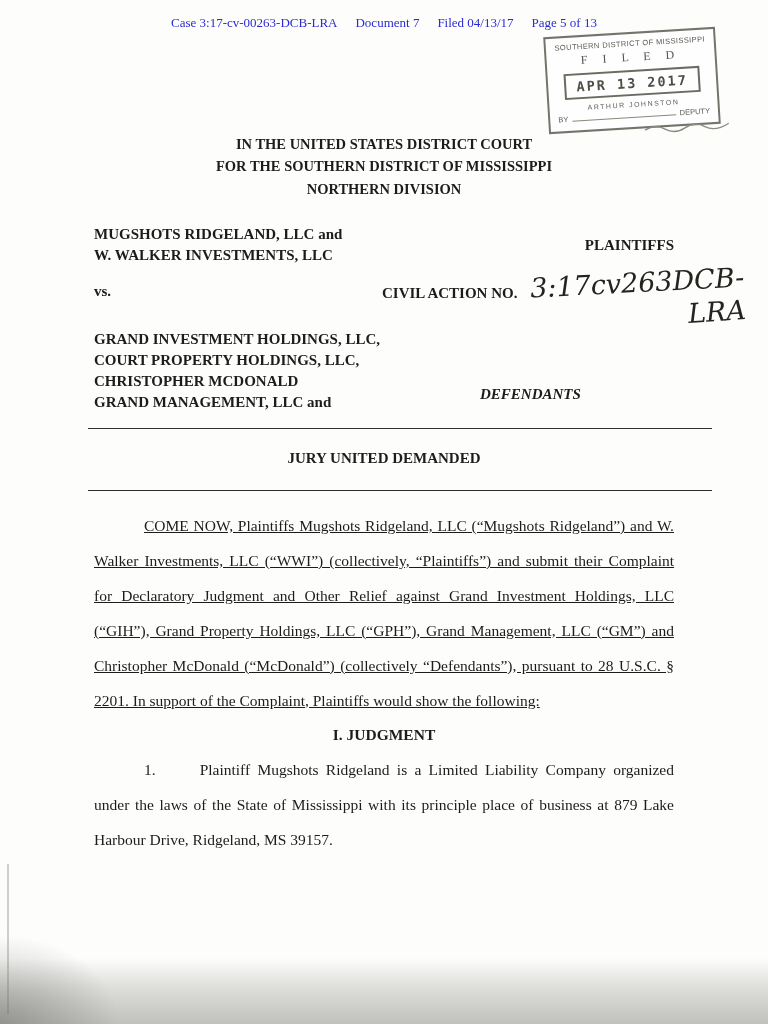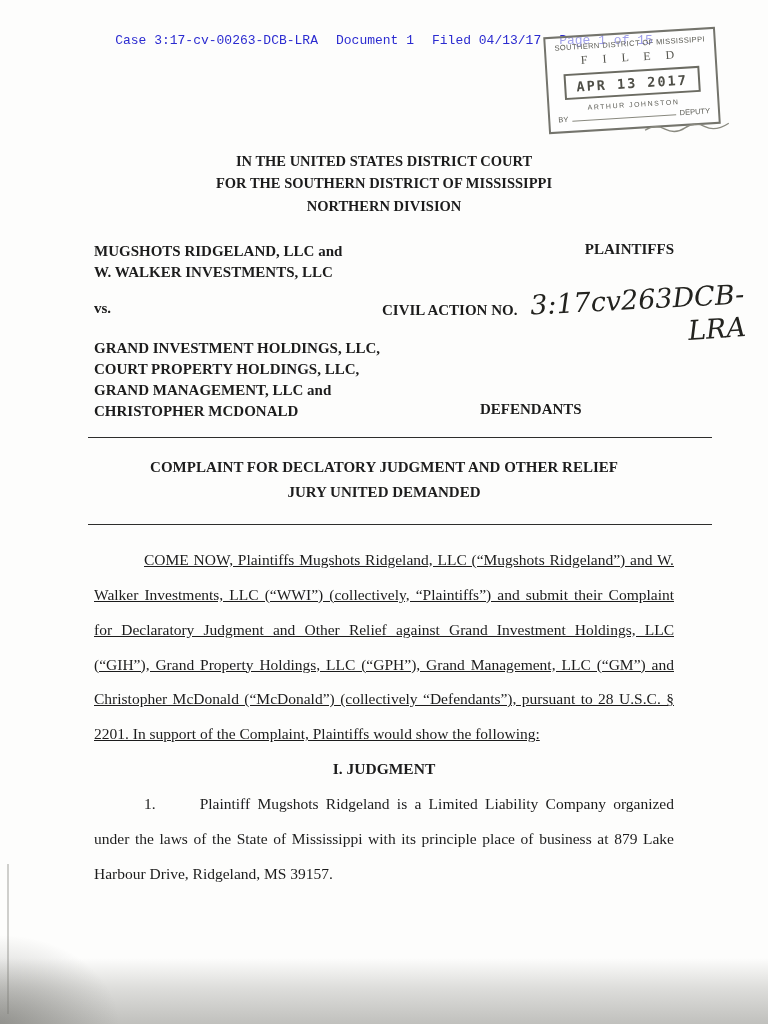--- a/index.html
+++ b/index.html
@@ -11,25 +11,25 @@
     width: 768px;
     height: 1024px;
     background: #fdfdfc;
     overflow: hidden;
     font-family: "Liberation Serif", serif;
     color: #1c1c1c;
   }
 
   
   .pacer-header {
-    padding-top: 33px;
+    padding-top: 15px;
     display: flex;
     justify-content: center;
     gap: 18px;
-    font-family: Liberation Mono, monospace;
+    font-family: Liberation Serif, serif;
     font-size: 13px;
     color: #2b2bd0;
     white-space: nowrap;
   }
 
   
   .stamp {
     position: absolute;
     top: 32px;
     right: 50px;
@@ -69,36 +69,36 @@
     line-height: 1.55;
   }
 
   
   .caption {
     margin: 24px 94px 0 94px;
     font-weight: bold;
     font-size: 15px;
     position: relative;
   }
-  .plaintiff-row { display: flex; justify-content: space-between; align-items: flex-start; }
+  .plaintiff-row { display: flex; justify-content: space-between; align-items: center; }
   .party-lines div { line-height: 1.4; }
   .vs-row { position: relative; margin-top: 17px; height: 30px; }
   .civil-label { position: absolute; left: 288px; top: 2px; }
   .hand1 {
     position: absolute; left: 436px; top: -16px;
     font-family: "DejaVu Serif", serif; font-style: italic; font-weight: normal;
     font-size: 27px; transform: rotate(-3deg); white-space: nowrap; color: #23231f;
   }
   .hand2 {
     position: absolute; left: 594px; top: 13px;
     font-family: "DejaVu Serif", serif; font-style: italic; font-weight: normal;
     font-size: 27px; transform: rotate(-4deg); color: #23231f;
   }
-  .defendant-row { position: relative; margin-top: 8px; }
-  .defendants-label { position: absolute; left: 386px; bottom: 4px; }
+  .defendant-row { position: relative; margin-top: 16px; }
+  .defendants-label { position: absolute; left: 386px; bottom: 10px; font-style: italic; }
 
   .rule { border: none; border-top: 1.7px solid #2e2e2c; margin: 15px 56px 0 88px; }
 
   .doc-title {
     margin-top: 17px;
     text-align: center;
     font-weight: bold;
     font-size: 15px;
     line-height: 1.65;
   }
@@ -134,23 +134,23 @@
     pointer-events: none;
   }
 </style>
 </head>
 <body>
 
 <div class="page">
 
   <div class="pacer-header">
     <span>Case 3:17-cv-00263-DCB-LRA</span>
-    <span>Document 1</span>
+    <span>Document 7</span>
     <span>Filed 04/13/17</span>
-    <span>Page 1 of 15</span>
+    <span>Page 5 of 13</span>
   </div>
 
   <div class="stamp">
     <div class="stamp-district">SOUTHERN DISTRICT OF MISSISSIPPI</div>
     <div class="stamp-filed">F I L E D</div>
     <div>
       <span class="stamp-date">APR 13 2017</span>
     </div>
     <div class="stamp-clerk">ARTHUR JOHNSTON</div>
     <div class="stamp-by">
@@ -182,31 +182,30 @@
       <span>vs.</span>
       <span class="civil-label">CIVIL ACTION NO.</span>
       <span class="hand1">3:17cv263DCB-</span>
       <span class="hand2">LRA</span>
     </div>
 
     <div class="defendant-row">
       <div class="party-lines">
         <div>GRAND INVESTMENT HOLDINGS, LLC,</div>
         <div>COURT PROPERTY HOLDINGS, LLC,</div>
+        <div>CHRISTOPHER MCDONALD</div>
         <div>GRAND MANAGEMENT, LLC and</div>
-        <div>CHRISTOPHER MCDONALD</div>
       </div>
       <div class="defendants-label">DEFENDANTS</div>
     </div>
   </div>
 
   <hr class="rule">
 
   <div class="doc-title">
-    <div>COMPLAINT FOR DECLATORY JUDGMENT AND OTHER RELIEF</div>
     <div>JURY UNITED DEMANDED</div>
   </div>
 
   <hr class="rule rule2">
 
   <div class="body-text">
     <p class="intro">COME NOW, Plaintiffs Mugshots Ridgeland, LLC (“Mugshots Ridgeland”) and W. Walker Investments, LLC (“WWI”) (collectively, “Plaintiffs”) and submit their Complaint for Declaratory Judgment and Other Relief against Grand Investment Holdings, LLC (“GIH”), Grand Property Holdings, LLC (“GPH”), Grand Management, LLC (“GM”) and Christopher McDonald (“McDonald”) (collectively “Defendants”), pursuant to 28 U.S.C. § 2201.  In support of the Complaint, Plaintiffs would show the following:</p>
     <p class="section-heading">I.  JUDGMENT</p>
     <p class="numbered">
       <span class="pnum">1.</span><span>Plaintiff Mugshots Ridgeland is a Limited Liability Company organized under the laws of the State of Mississippi with its principle place of business at 879 Lake Harbour Drive, Ridgeland, MS 39157.</span>

